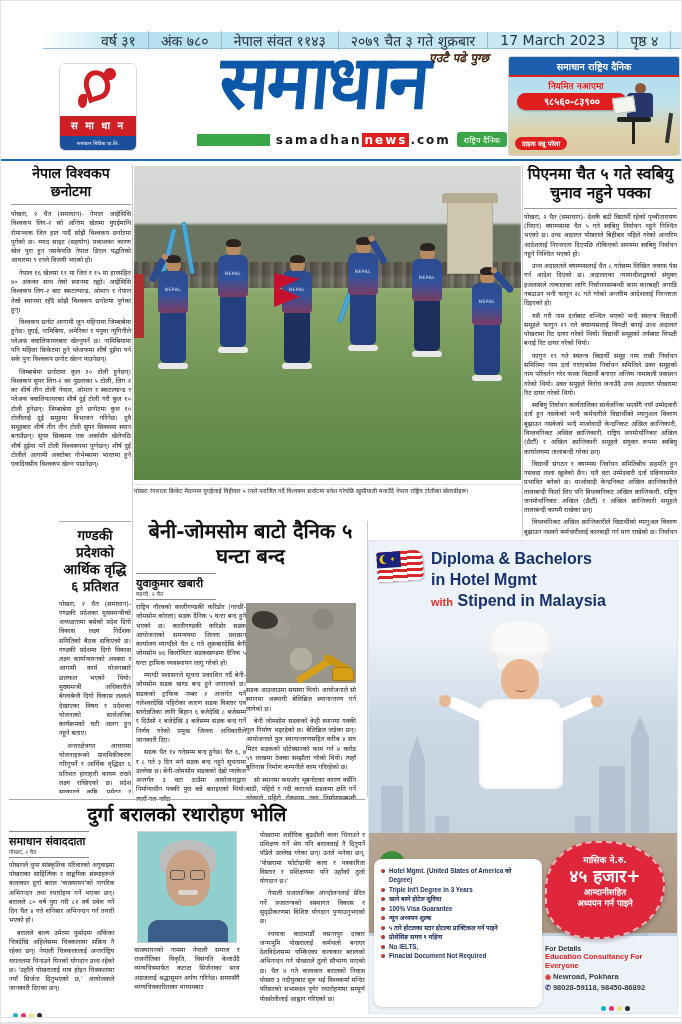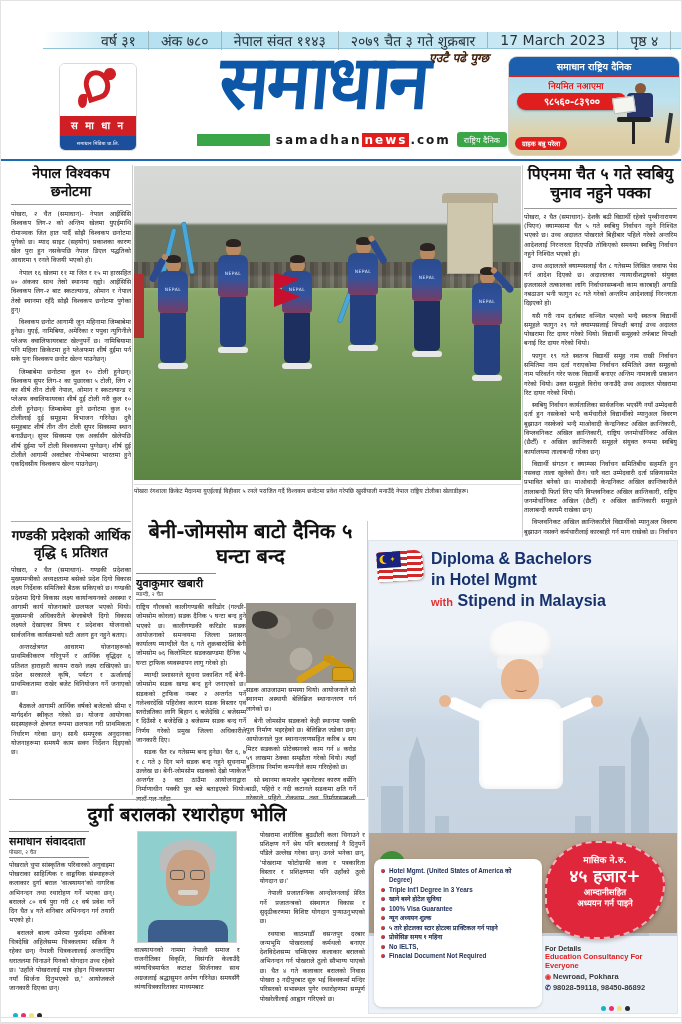--- a/index.html
+++ b/index.html
@@ -26,21 +26,21 @@
   .mast-title { position:absolute; left:140px; top:44px; width:365px; text-align:center;
     font-size:74px; font-weight:900; color:#0c57a7; transform:skewX(-5deg); letter-spacing:-3px; line-height:1.0; }
   .mast-sub { position:absolute; left:196px; top:131px; width:310px; display:flex; align-items:center; gap:6px; }
   .green-strip { width:78px; height:12px; background:#3aa648; }
   .web-url { font-size:12px; font-weight:bold; letter-spacing:2px; color:#1a1a1a; display:flex; align-items:center; }
   .web-news { background:#e01e1e; color:#fff; padding:0 2px; margin:0 1px; }
   .badge-daily { background:#3aa648; color:#fff; font-size:8px; padding:2px 7px; border-radius:3px; white-space:nowrap; }
   .tagline { position:absolute; left:408px; top:48px; width:100px; text-align:center; font-size:12px; font-weight:bold; font-style:italic; color:#42210b; }
 
   
-  .sub-ad { position:absolute; left:508px; top:56px; width:170px; height:98px; border-radius:8px; overflow:hidden;
+  .sub-ad { position:absolute; left:508px; top:56px; width:170px; height:98px; border-radius:2px; overflow:hidden;
     background:linear-gradient(180deg,#a8d8ec 0%,#bfe2ee 45%,#ddd2ad 75%,#d9c9a0 100%); box-shadow:0 0 0 1px #d3d3d3; }
   .sub-ad-band { height:20px; background:#1b5fae; color:#fff; font-size:9.5px; font-weight:bold; text-align:center; line-height:20px; border-bottom:2px solid #e01e1e; }
   .sub-ad-line2 { position:absolute; left:0; right:36px; top:22px; text-align:center; font-size:9px; font-weight:bold; color:#e01e1e; text-shadow:0 0 2px #fff; }
   .sub-ad-phone { position:absolute; left:8px; top:36px; width:110px; height:17px; background:#e01e1e; border-radius:9px; color:#fff; font-weight:bold; font-size:10px; text-align:center; line-height:17px; box-shadow:0 1px 2px rgba(0,0,0,.3); }
   .sub-ad-cta { position:absolute; left:6px; bottom:5px; padding:2px 7px; background:#e01e1e; border-radius:8px; color:#fff; font-size:6.5px; font-weight:bold; }
   .reader { position:absolute; right:6px; top:26px; width:62px; height:66px; }
   .reader-head { position:absolute; left:24px; top:0; width:11px; height:11px; background:#8a5a3a; border-radius:50%; }
   .reader-body { position:absolute; left:16px; top:10px; width:26px; height:24px; background:#27356b; border-radius:4px 4px 0 0; }
   .reader-paper { position:absolute; left:2px; top:14px; width:22px; height:16px; background:#f5f5f0; border:1px solid #bbb; transform:rotate(-8deg); }
   .reader-table { position:absolute; left:6px; top:34px; width:34px; height:5px; background:#222; border-radius:2px; }
@@ -52,21 +52,21 @@
   
   .vrule { position:absolute; width:1px; background:#cccccc; }
 
   .headline { font-weight:bold; color:#111; text-align:center; line-height:1.25; }
   .body-text p { font-size:6.4px; line-height:1.45; color:#222; text-align:justify; margin-bottom:3px; }
   .body-text p + p { text-indent:8px; }
 
   .col-left { position:absolute; left:10px; top:164px; width:120px; }
   .sec-worldcup { height:356px; overflow:hidden; }
   .sec-worldcup .headline { font-size:14px; border-bottom:1px solid #999; padding-bottom:4px; margin-bottom:5px; }
-  .sec-gandaki { border-top:1px solid #aaa; padding-top:5px; height:272px; overflow:hidden; }
+  .sec-gandaki { border-top:1px solid #aaa; padding-top:5px; height:272px; overflow:hidden;margin-left:48px; }
   .sec-gandaki .headline { font-size:13.5px; margin-bottom:5px; }
 
   
   .photo { position:absolute; left:133px; top:165px; width:387px; height:314px; overflow:hidden; background:linear-gradient(180deg,#d6d9d6 0%,#cfd2cd 30%,#c8ccc6 34%,#8aa96a 40%,#6f9455 70%,#5c8544 100%); }
   .trees { position:absolute; left:0; right:0; top:58px; height:52px; background:#5a644d; opacity:.85; filter:blur(1px); }
   .crowd { position:absolute; left:0; right:0; top:96px; height:26px; background:repeating-linear-gradient(90deg,#55504a 0 4px,#6b645c 4px 8px,#4a443f 8px 12px); opacity:.8; }
   .banner-red { position:absolute; left:0; top:108px; width:10px; height:64px; background:#b03030; }
   .pavilion { position:absolute; right:28px; top:36px; width:46px; height:72px; background:#cfc6ae; border:1px solid #b5ac93; }
   .pavilion:before { content:""; position:absolute; left:-6px; top:-10px; right:-6px; height:10px; background:#b5ac93; border-radius:4px 4px 0 0; }
   .player { position:absolute; width:46px; }

